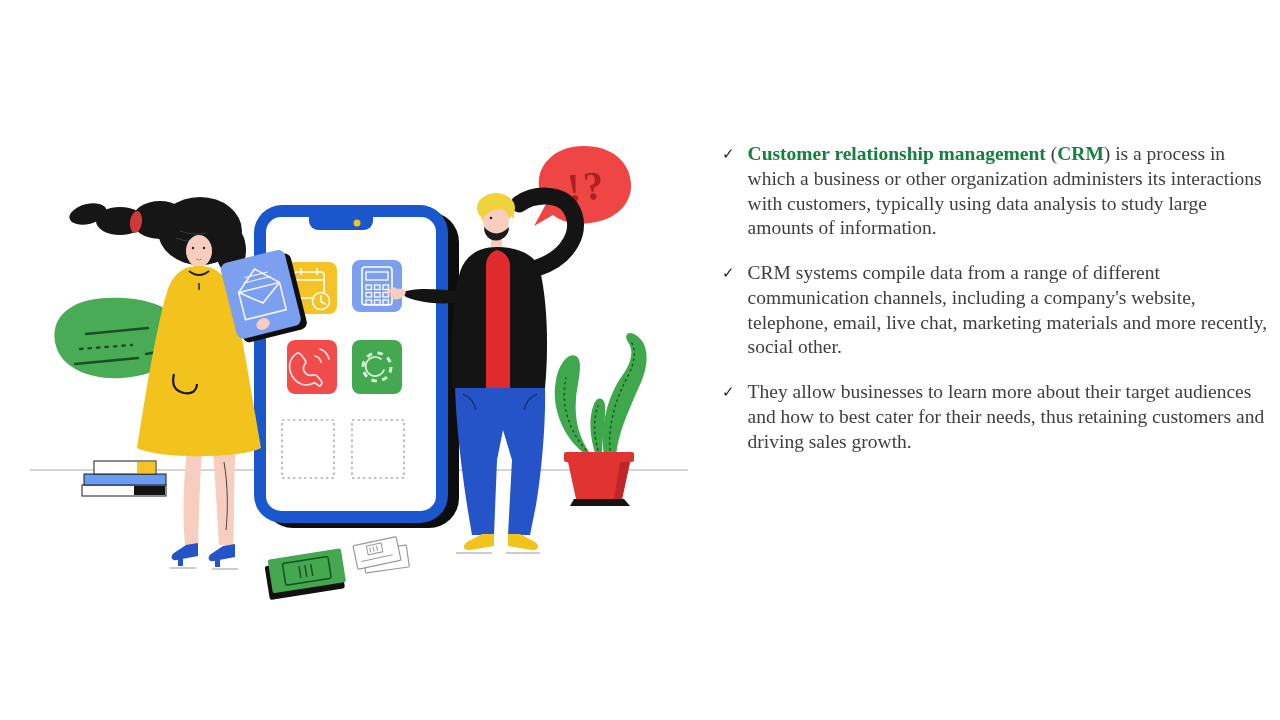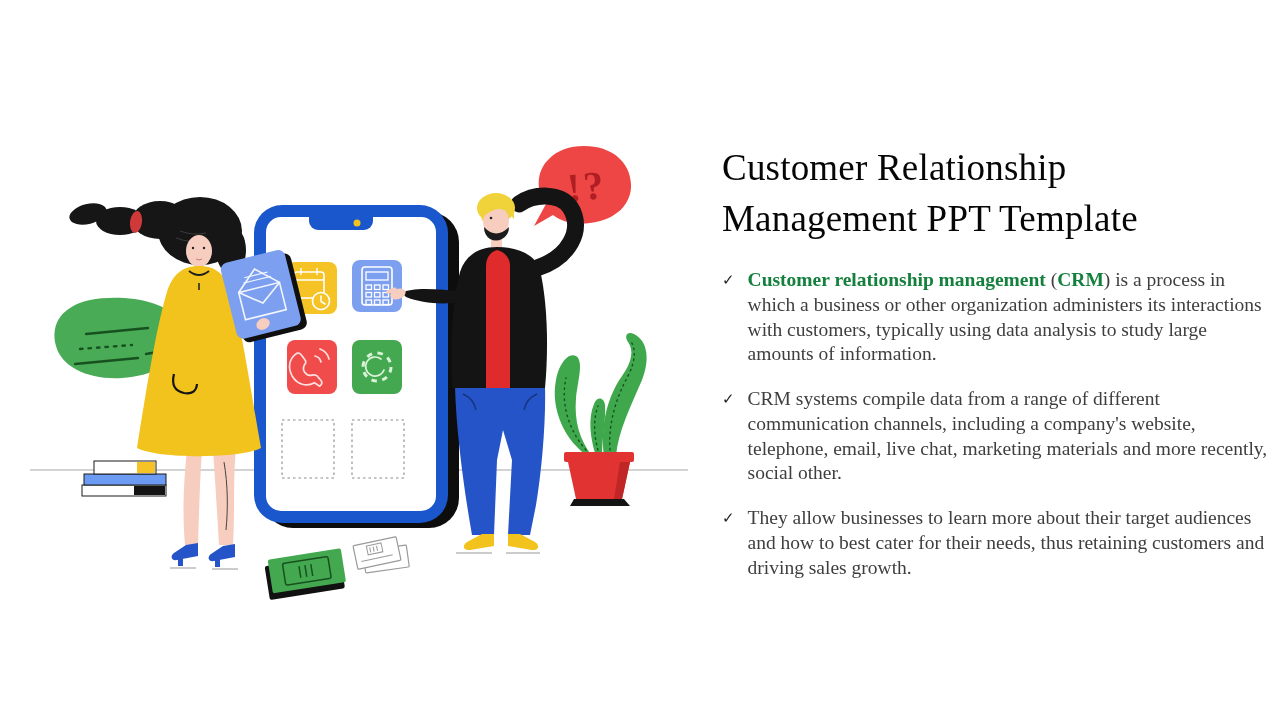--- a/index.html
+++ b/index.html
@@ -184,21 +184,20 @@
       </g>
     </g>
 
     <g stroke="#9a9a9a" stroke-width="1.2">
       <path d="M170,568 h26 M212,569 h26"></path>
       <path d="M456,553 h36 M506,553 h34"></path>
     </g>
   </svg>
 
   <div class="content">
-    <h1 class="title">Customer Relationship Management PPT Template</h1>
 
     <ul class="bullets">
       <li class="bullet">
         <span class="check">✓</span>
         <span class="btext"><b>Customer relationship management</b><span> (</span><b>CRM</b><span>) is a process in which a business or other organization administers its interactions with customers, typically using data analysis to study large amounts of information.</span></span>
       </li>
       <li class="bullet">
         <span class="check">✓</span>
         <span class="btext"><span>CRM systems compile data from a range of different communication channels, including a company's website, telephone, email, live chat, marketing materials and more recently, social other.</span></span>
       </li>

